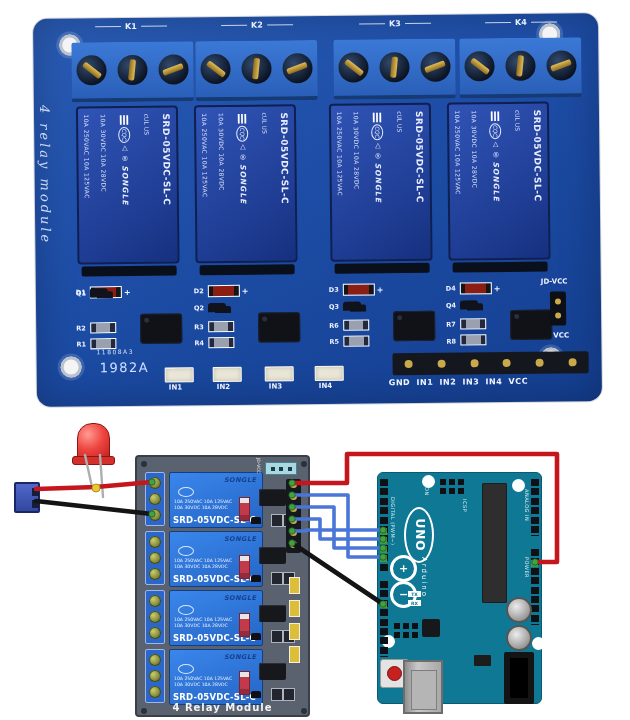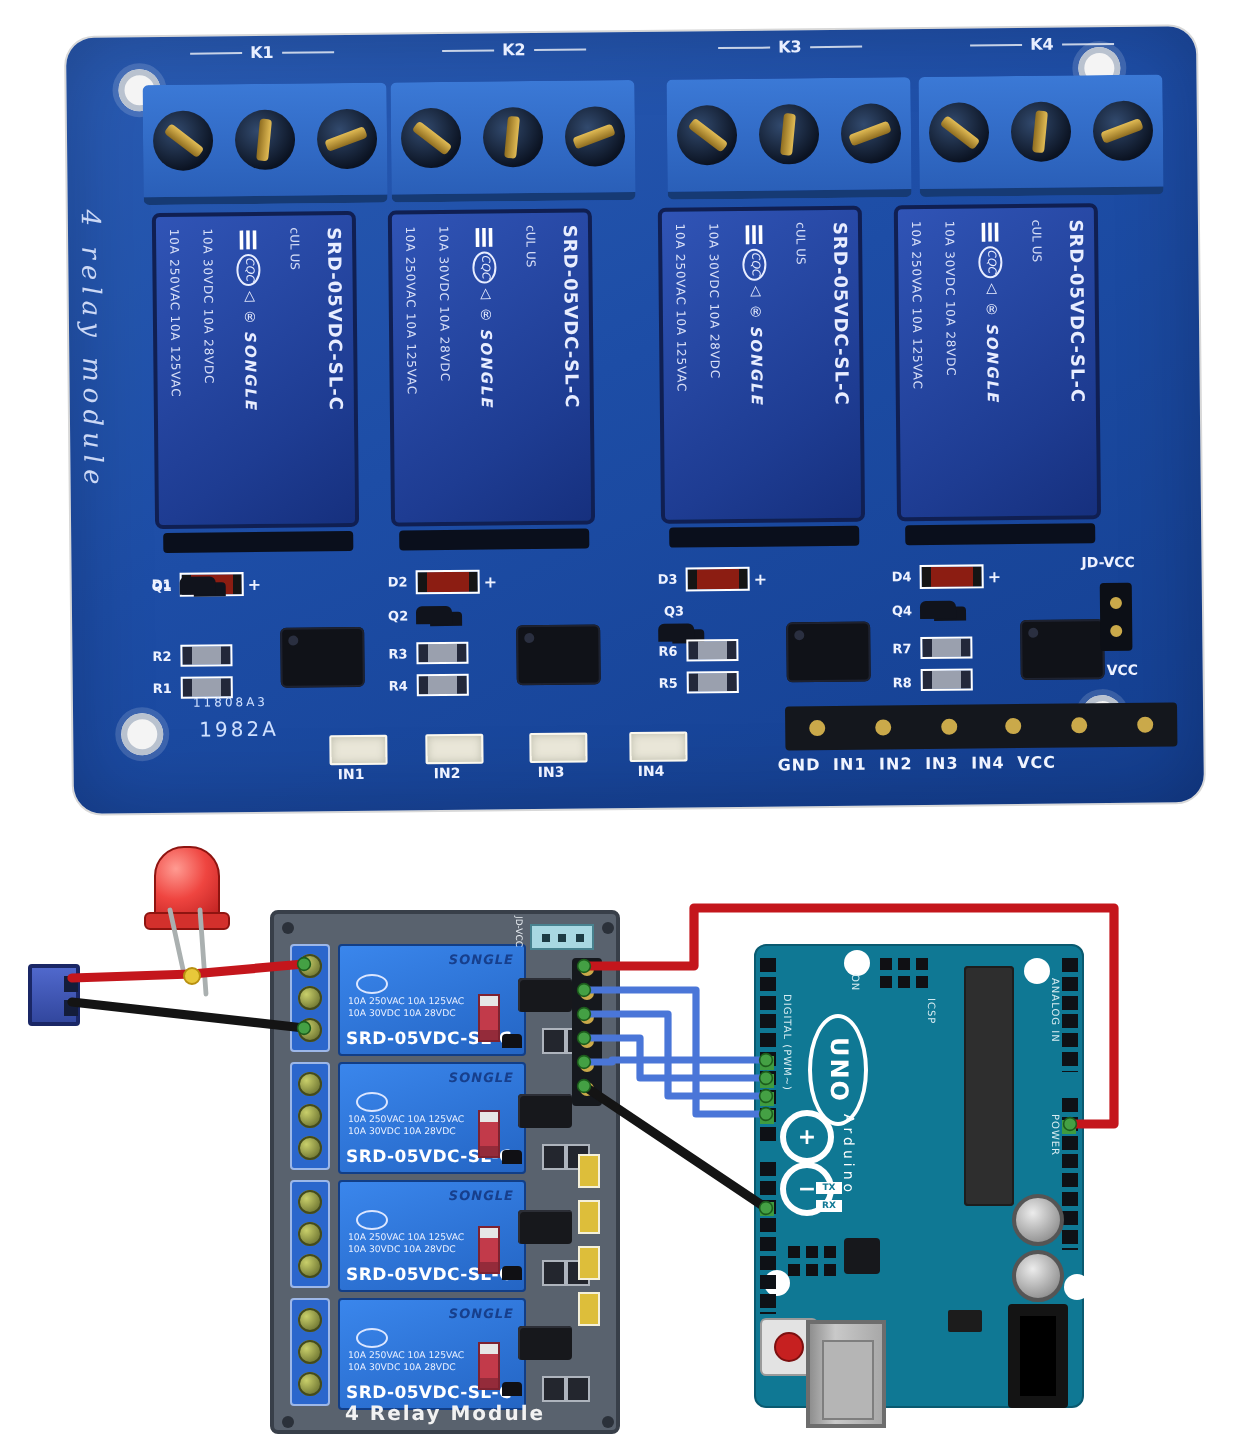--- a/index.html
+++ b/index.html
@@ -298,21 +298,21 @@
           <span class="res"></span>
         </div>
       <div class="opto"></div>
     </div>
     <div class="p-chan" style="left:293px;">
       <div class="crow" style="left:0;top:6px;">
           <span class="slk">D3</span>
           <span class="diode"></span>
           <span class="plus">+</span>
         </div>
-      <div class="crow" style="left:0;top:24px;flex-direction:column;">
+      <div class="crow" style="left:0;top:24px;">
           <span class="slk">Q3</span>
           <span class="transistor"></span>
         </div>
       <div class="crow" style="left:0;top:42px;">
           <span class="slk">R6</span>
           <span class="res"></span>
         </div>
       <div class="crow" style="left:0;top:58px;">
           <span class="slk">R5</span>
           <span class="res"></span>
@@ -341,21 +341,21 @@
     </div>
 
     <span class="jd" style="left:505px;top:264px;">JD-VCC</span>
     <div class="jdhdr" style="left:514px;top:278px;">
         <i></i>
         <i></i>
       </div>
     <span class="jd" style="left:517px;top:318px;">VCC</span>
 
     <span class="code" style="left:60px;top:330px;">11808A3</span>
-    <span class="code" style="left:63px;top:342px;font-size:10px;">1982A</span>
+    <span class="code" style="left:63px;top:342px;font-size:13px;">1982A</span>
 
     <div class="pled" style="left:128px;top:350px;"></div>
     <div class="pled" style="left:176px;top:350px;"></div>
     <div class="pled" style="left:228px;top:350px;"></div>
     <div class="pled" style="left:278px;top:350px;"></div>
     <span class="pledlab" style="left:132px;top:366px;">IN1</span>
     <span class="pledlab" style="left:180px;top:366px;">IN2</span>
     <span class="pledlab" style="left:232px;top:366px;">IN3</span>
     <span class="pledlab" style="left:282px;top:366px;">IN4</span>
 

